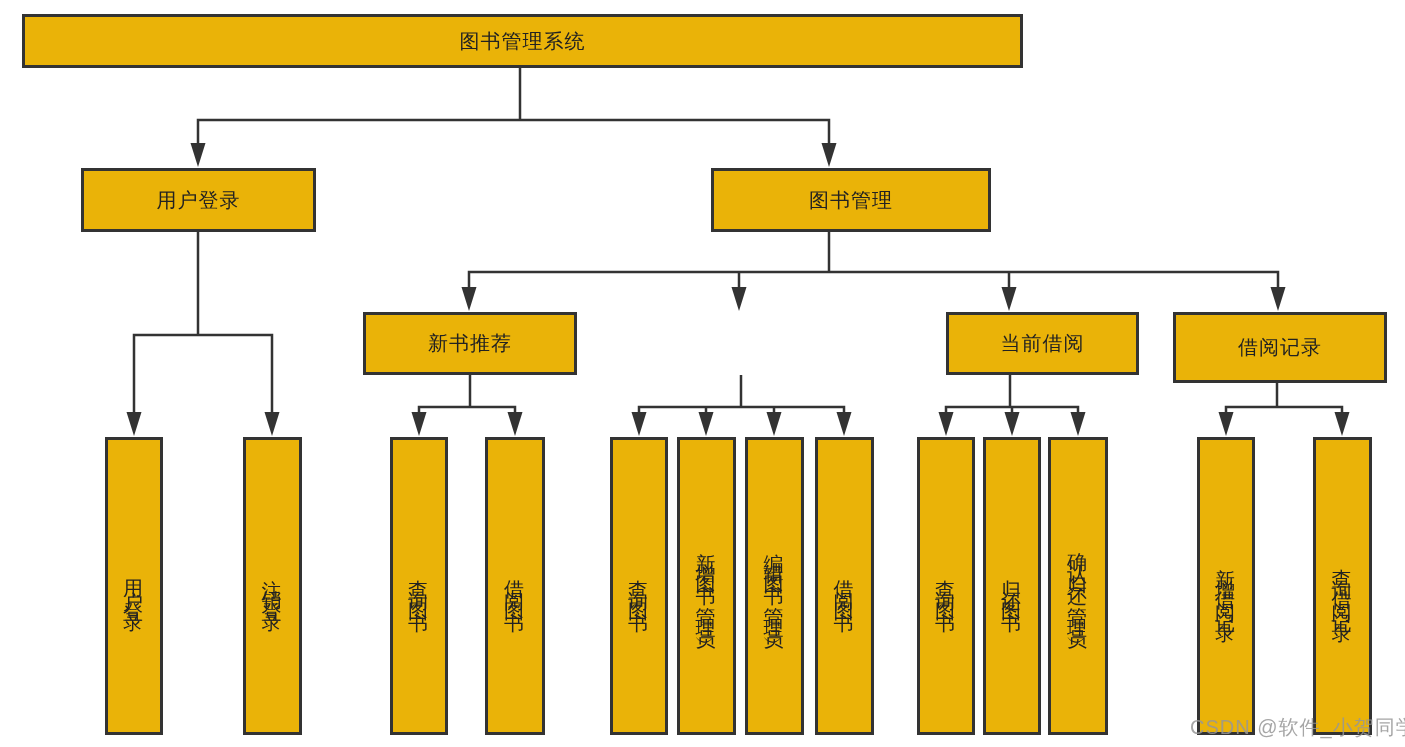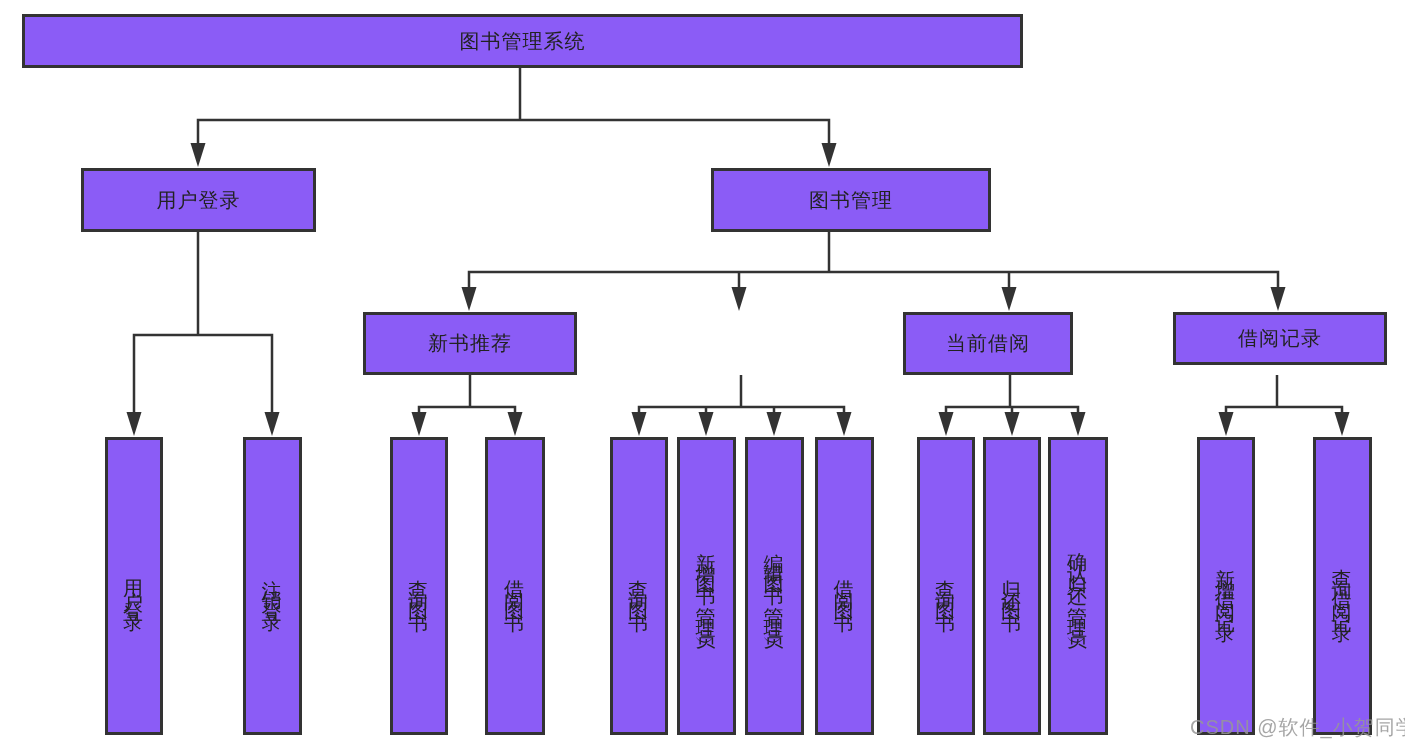--- a/index.html
+++ b/index.html
@@ -2,21 +2,21 @@
 <html><head>
 <meta charset="utf-8">
 <style>
   html,body{margin:0;padding:0;background:#ffffff;}
   .canvas{
     position:relative;width:1405px;height:747px;background:#ffffff;overflow:hidden;
     font-family:"Liberation Sans",sans-serif;color:#222222;
   }
   .wires{position:absolute;left:0;top:0;width:1405px;height:747px;}
   .node{
-    position:absolute;box-sizing:border-box;background:#8b5cf6;border:3px solid #333333;
+    position:absolute;box-sizing:border-box;background:#eab308;border:3px solid #333333;
     display:flex;align-items:center;justify-content:center;
     font-size:20px;color:#222222;letter-spacing:1px;z-index:2;
   }
   .node.v{
     writing-mode:vertical-rl;text-orientation:mixed;
     letter-spacing:11px;font-size:20px;padding:4px 0;
   }
   .watermark{
     position:absolute;z-index:3;font-size:20px;letter-spacing:1px;
     color:rgba(150,150,150,0.85);white-space:nowrap;
@@ -71,22 +71,22 @@
         <path d="M1334.5,412 L1349.5,412 L1342,436 Z"></path>
       </g>
   </svg>
 
   <div class="node" style="left:22px;top:14px;width:1001px;height:54px">图书管理系统</div>
 
   <div class="node" style="left:81px;top:168px;width:235px;height:64px">用户登录</div>
   <div class="node" style="left:711px;top:168px;width:280px;height:64px">图书管理</div>
 
   <div class="node" style="left:363px;top:312px;width:214px;height:63px">新书推荐</div>
-  <div class="node" style="left:903px;top:312px;width:170px;height:63px">当前借阅</div>
-  <div class="node" style="left:1173px;top:312px;width:214px;height:53px">借阅记录</div>
+  <div class="node" style="left:946px;top:312px;width:193px;height:63px">当前借阅</div>
+  <div class="node" style="left:1173px;top:312px;width:214px;height:71px">借阅记录</div>
 
   <div class="node v" style="left:105px;top:437px;width:58px;height:298px">用户登录</div>
   <div class="node v" style="left:243px;top:437px;width:59px;height:298px">注销登录</div>
 
   <div class="node v" style="left:390px;top:437px;width:58px;height:298px">查询图书</div>
   <div class="node v" style="left:485px;top:437px;width:60px;height:298px">借阅图书</div>
 
   <div class="node v" style="left:610px;top:437px;width:58px;height:298px">查询图书</div>
   <div class="node v" style="left:677px;top:437px;width:59px;height:298px">新增图书（管理员）</div>
   <div class="node v" style="left:745px;top:437px;width:59px;height:298px">编辑图书（管理员）</div>

